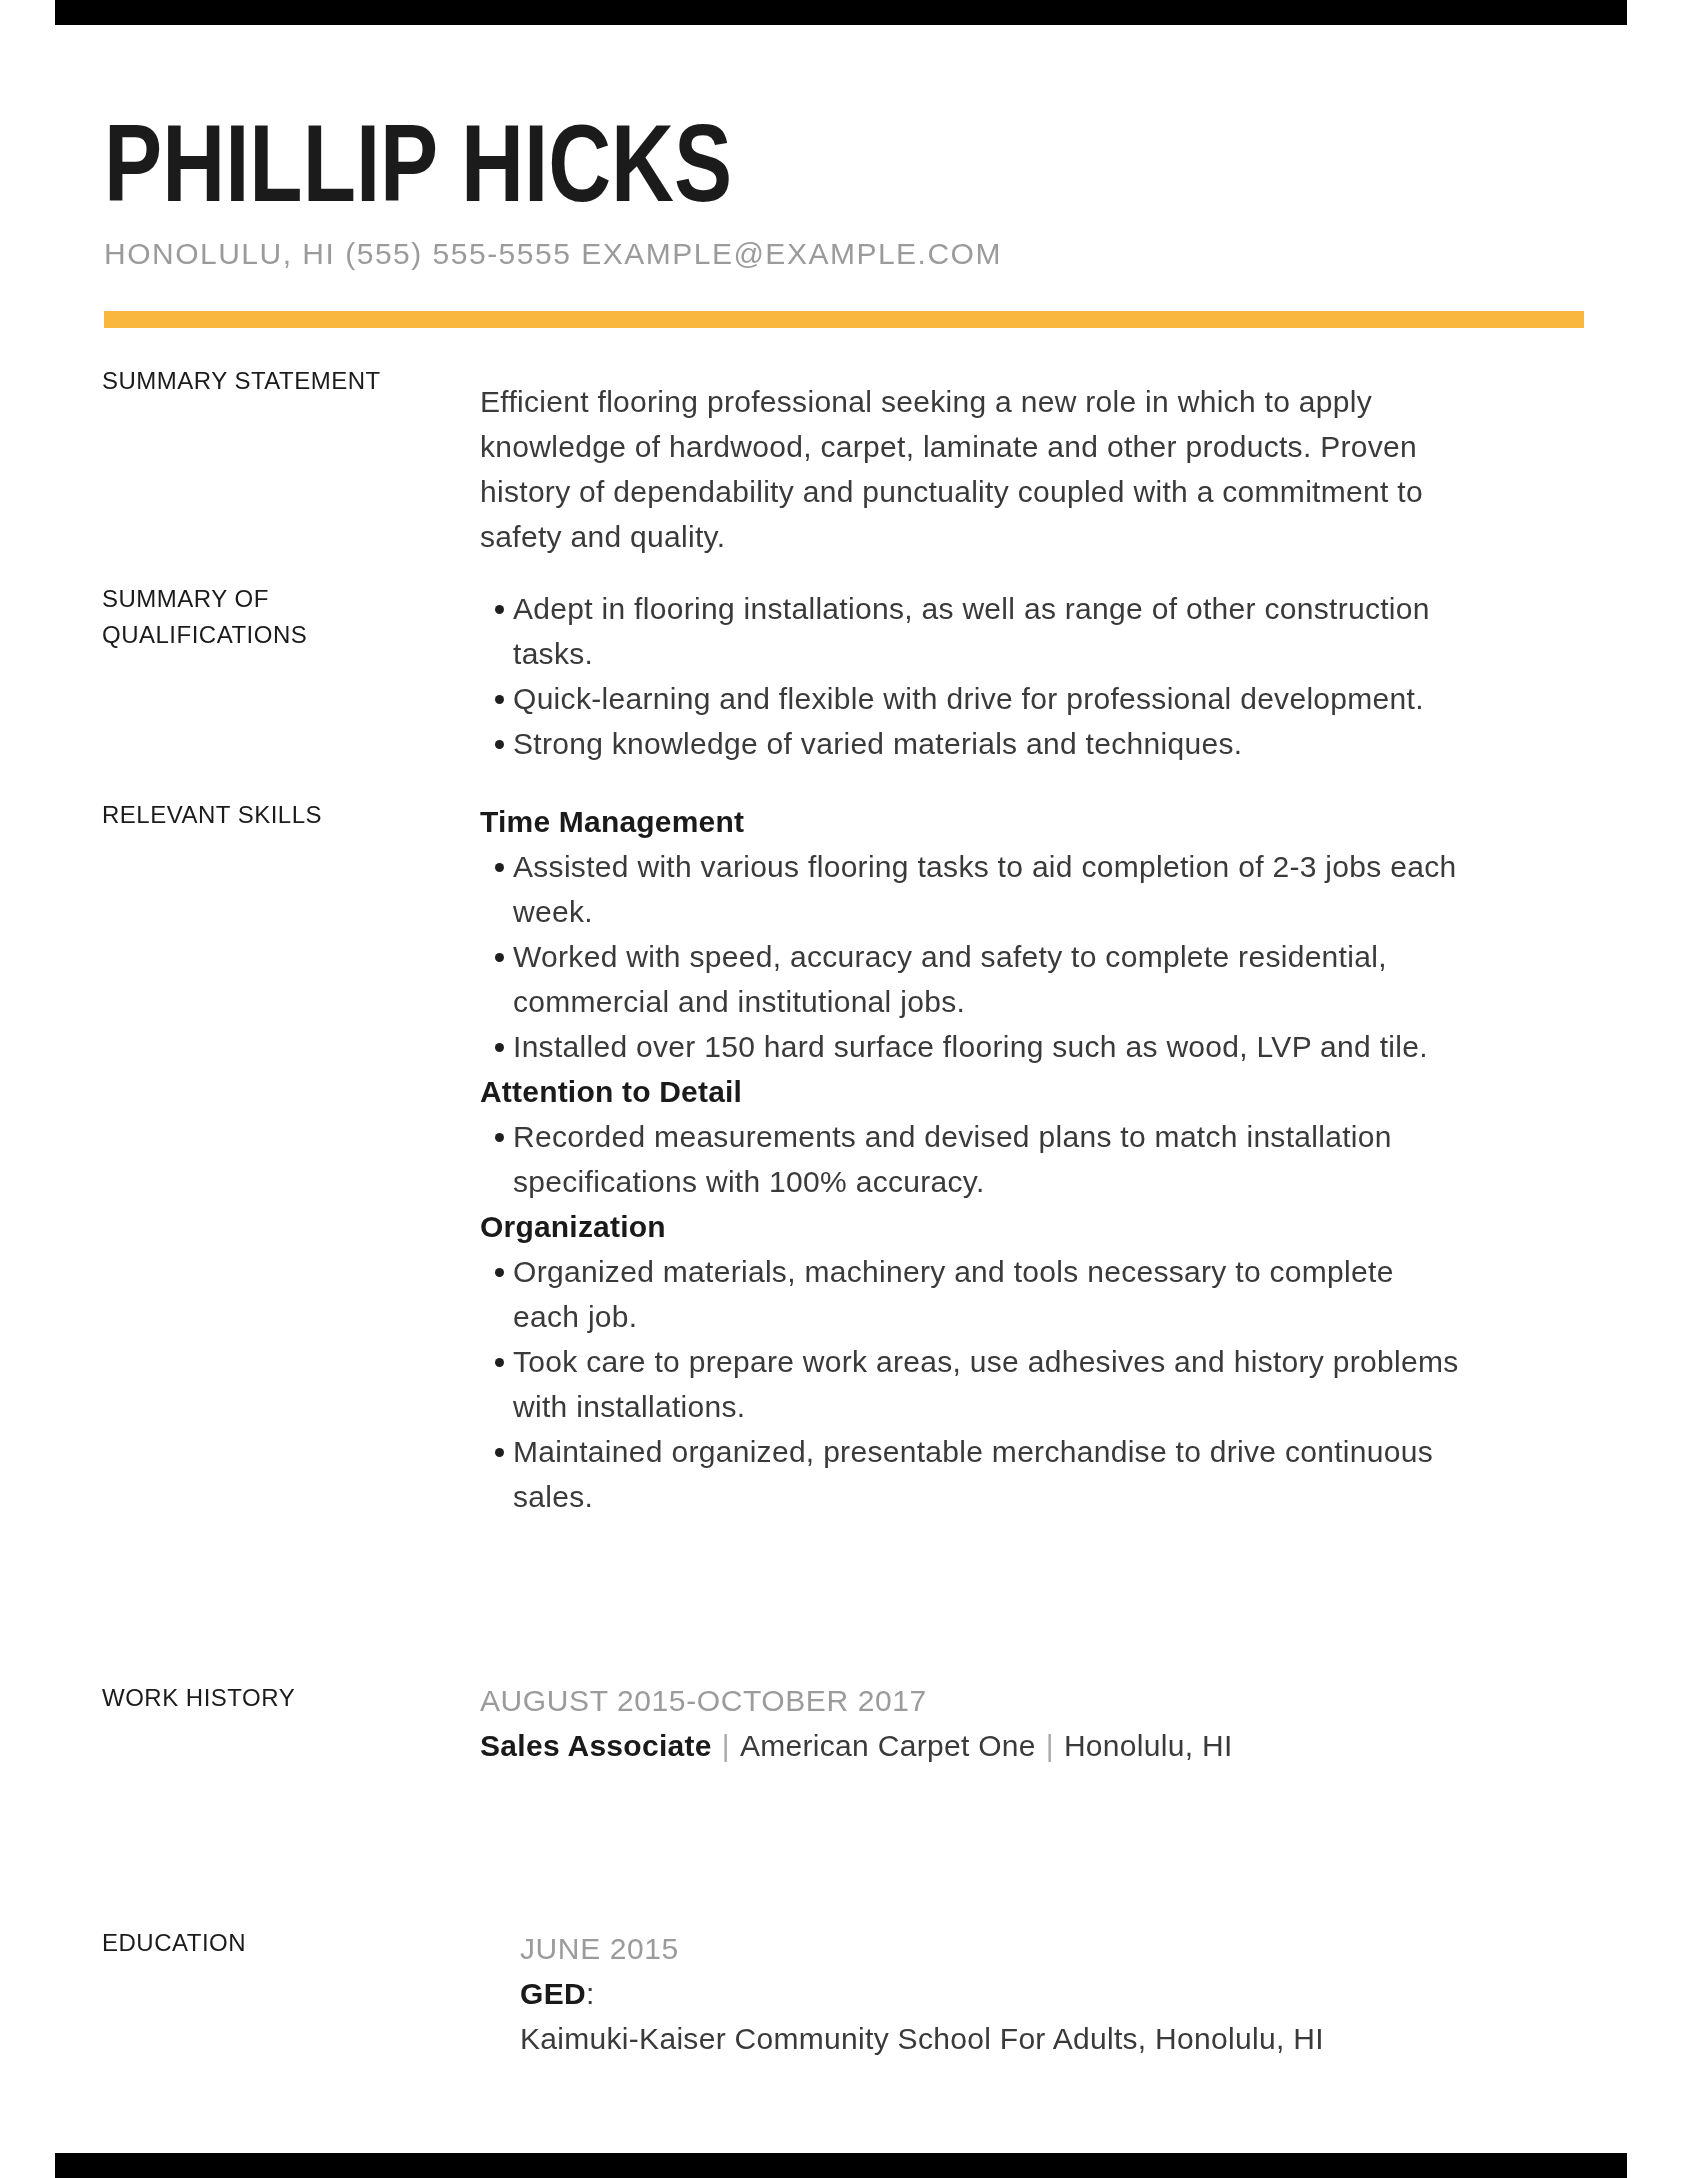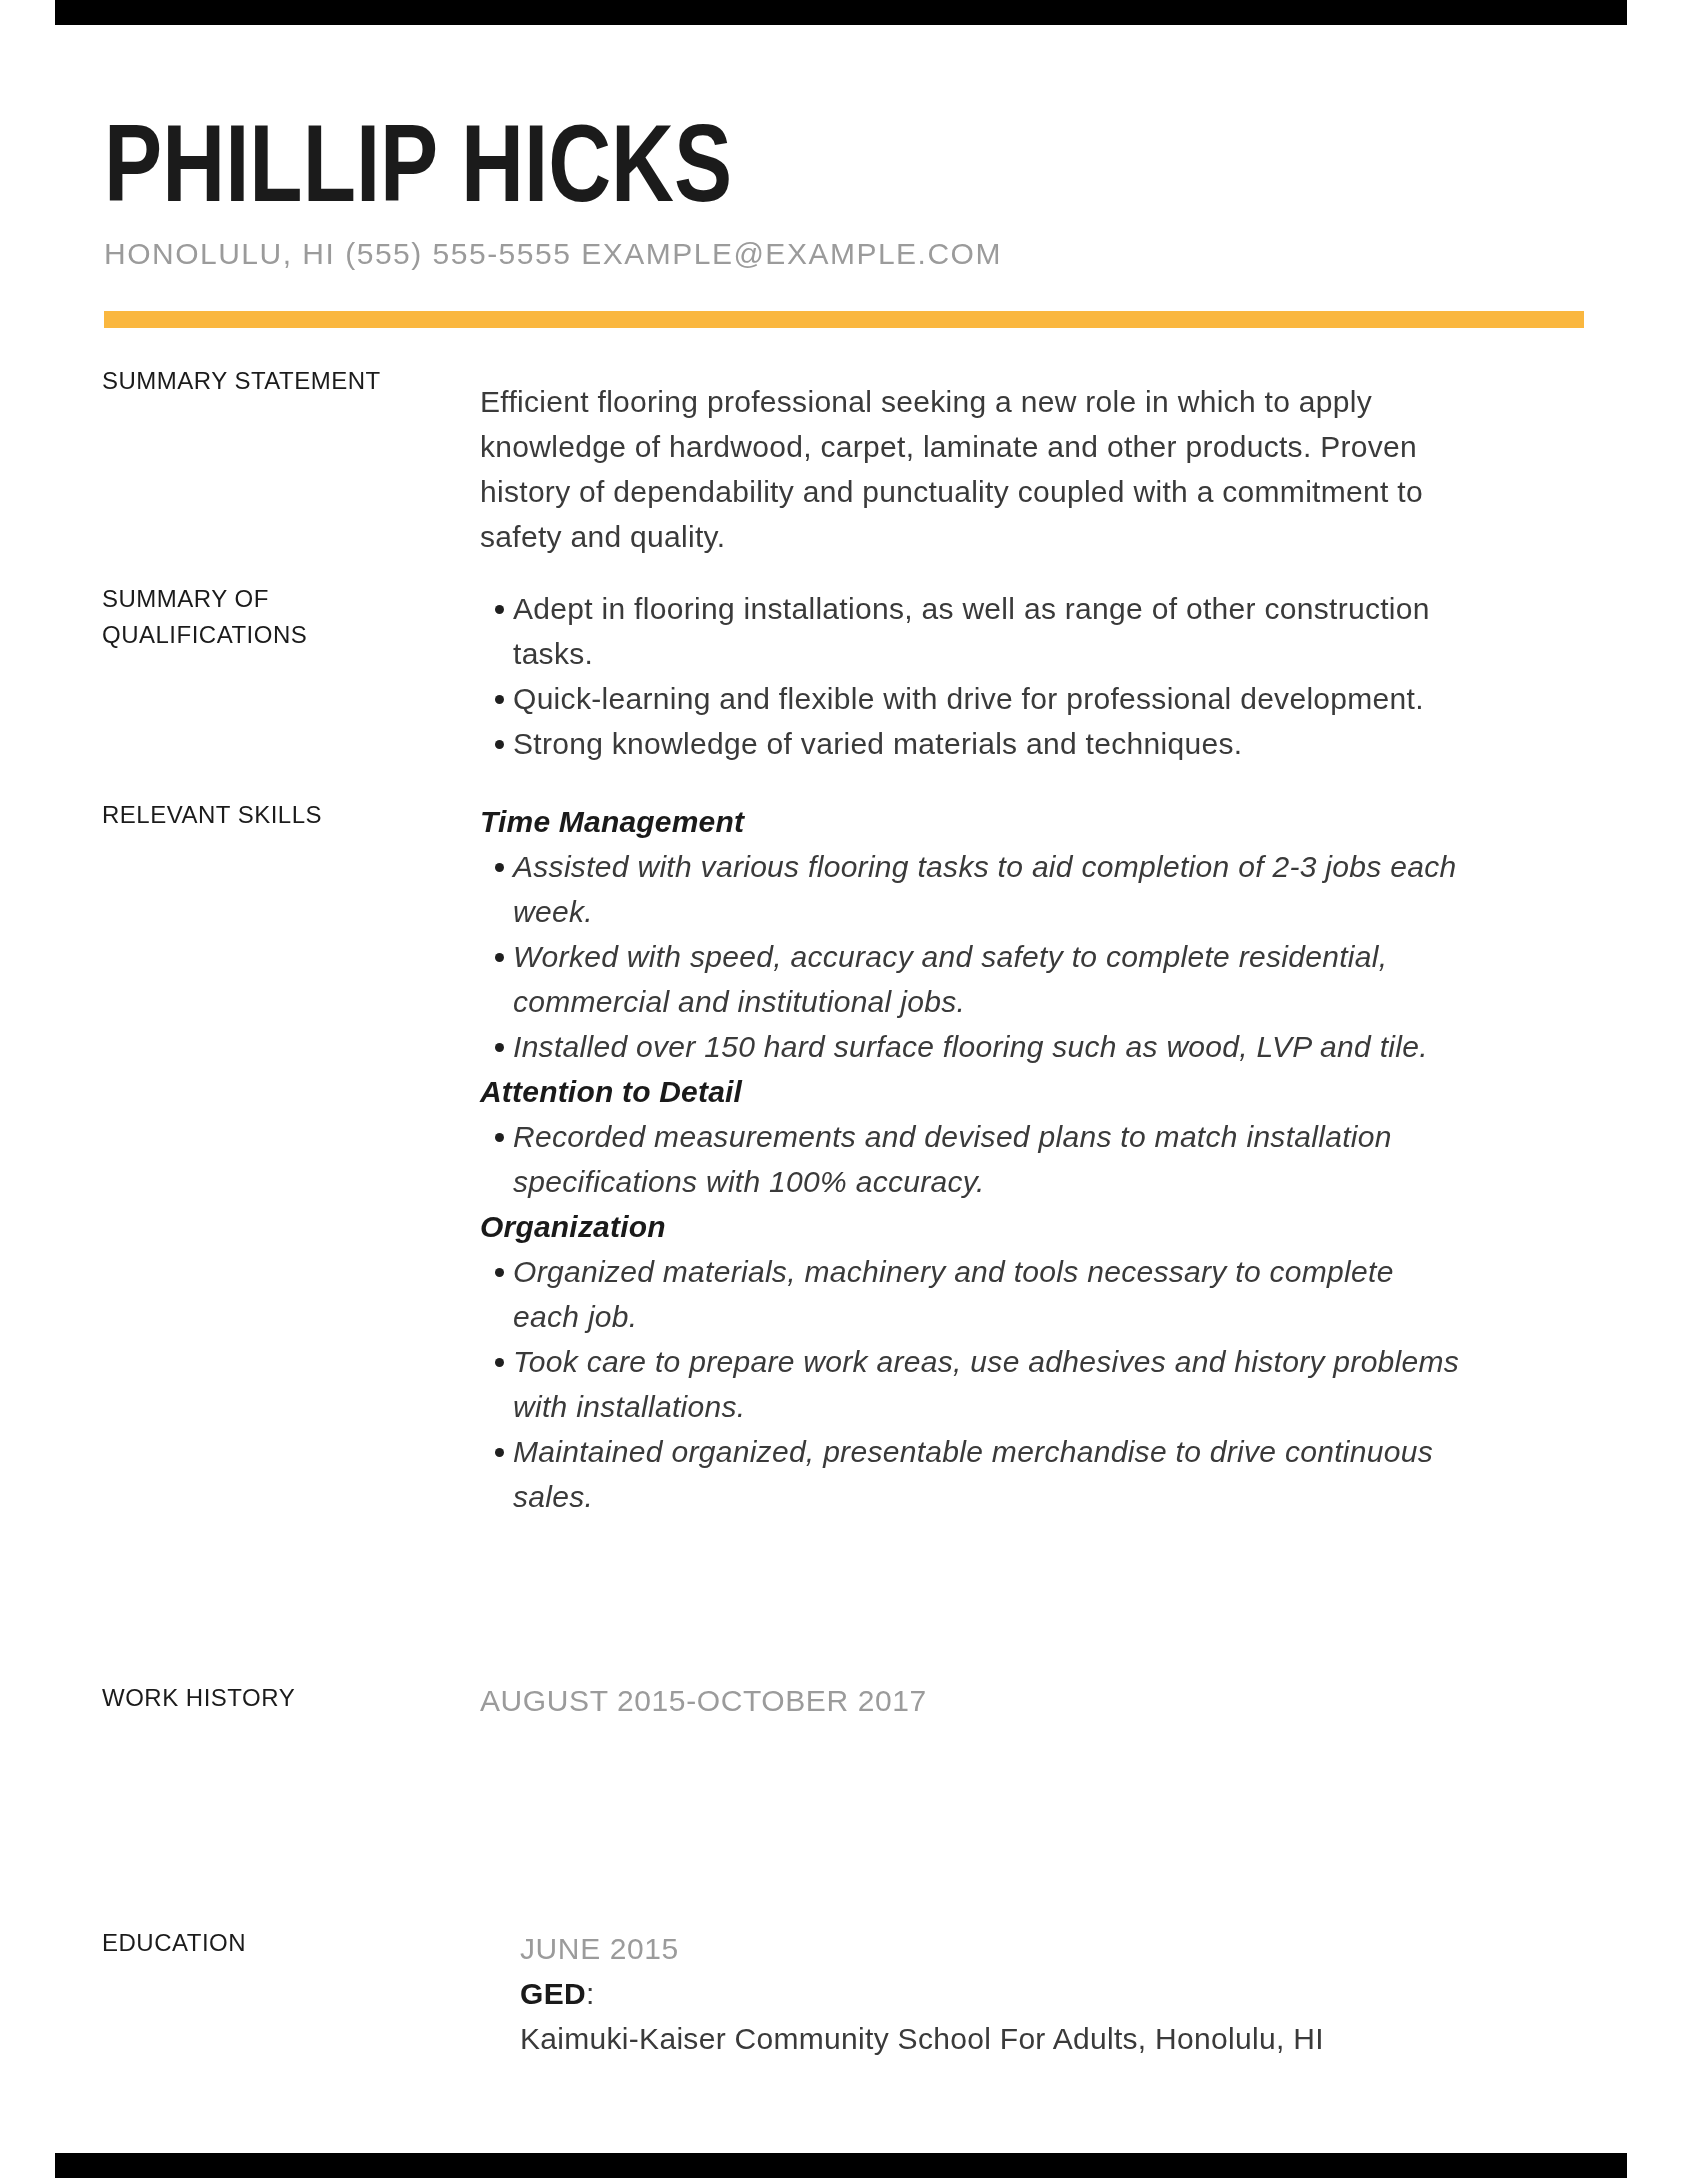--- a/index.html
+++ b/index.html
@@ -92,21 +92,21 @@
           <div class="line">Quick-learning and flexible with drive for professional development.</div>
         </div>
       </div>
       <div class="bullet">
         <span class="dot"></span>
         <div class="btext">
           <div class="line">Strong knowledge of varied materials and techniques.</div>
         </div>
       </div>
     </div>
-  <div class="rb skills-block" id="skills-content" style="color: rgb(58, 58, 58); font-style: italic;">
+  <div class="rb skills-block" id="skills-content" style="color: rgb(58, 58, 58);">
       <div class="line sub">Time Management</div>
       <div class="bullet">
         <span class="dot"></span>
         <div class="btext">
           <div class="line">Assisted with various flooring tasks to aid completion of 2-3 jobs each</div>
           <div class="line">week.</div>
         </div>
       </div>
       <div class="bullet">
         <span class="dot"></span>
@@ -148,20 +148,21 @@
         <span class="dot"></span>
         <div class="btext">
           <div class="line">Maintained organized, presentable merchandise to drive continuous</div>
           <div class="line">sales.</div>
         </div>
       </div>
     </div>
   <div class="rb work-block" id="jobs" style="color: rgb(58, 58, 58);">
       <div class="job">
         <div class="line muted" style="color: rgb(155, 155, 155);">AUGUST 2015-OCTOBER 2017</div>
+        <div class="line"><span class="b">Sales Associate</span><span class="sep">|</span><span>American Carpet One</span><span class="sep">|</span><span>Honolulu, HI</span></div>
       </div>
     </div>
 
   <div class="rb edu-block" style="color: rgb(58, 58, 58); margin-left: 40px;">
     <div class="line muted" style="color: rgb(155, 155, 155);">JUNE 2015</div>
     <div class="line"><span class="b">GED</span><span>:</span></div>
     <div class="line">Kaimuki-Kaiser Community School For Adults, Honolulu, HI</div>
   </div>
 
   <div class="bar bottom" style="background: rgb(0, 0, 0);"></div>

